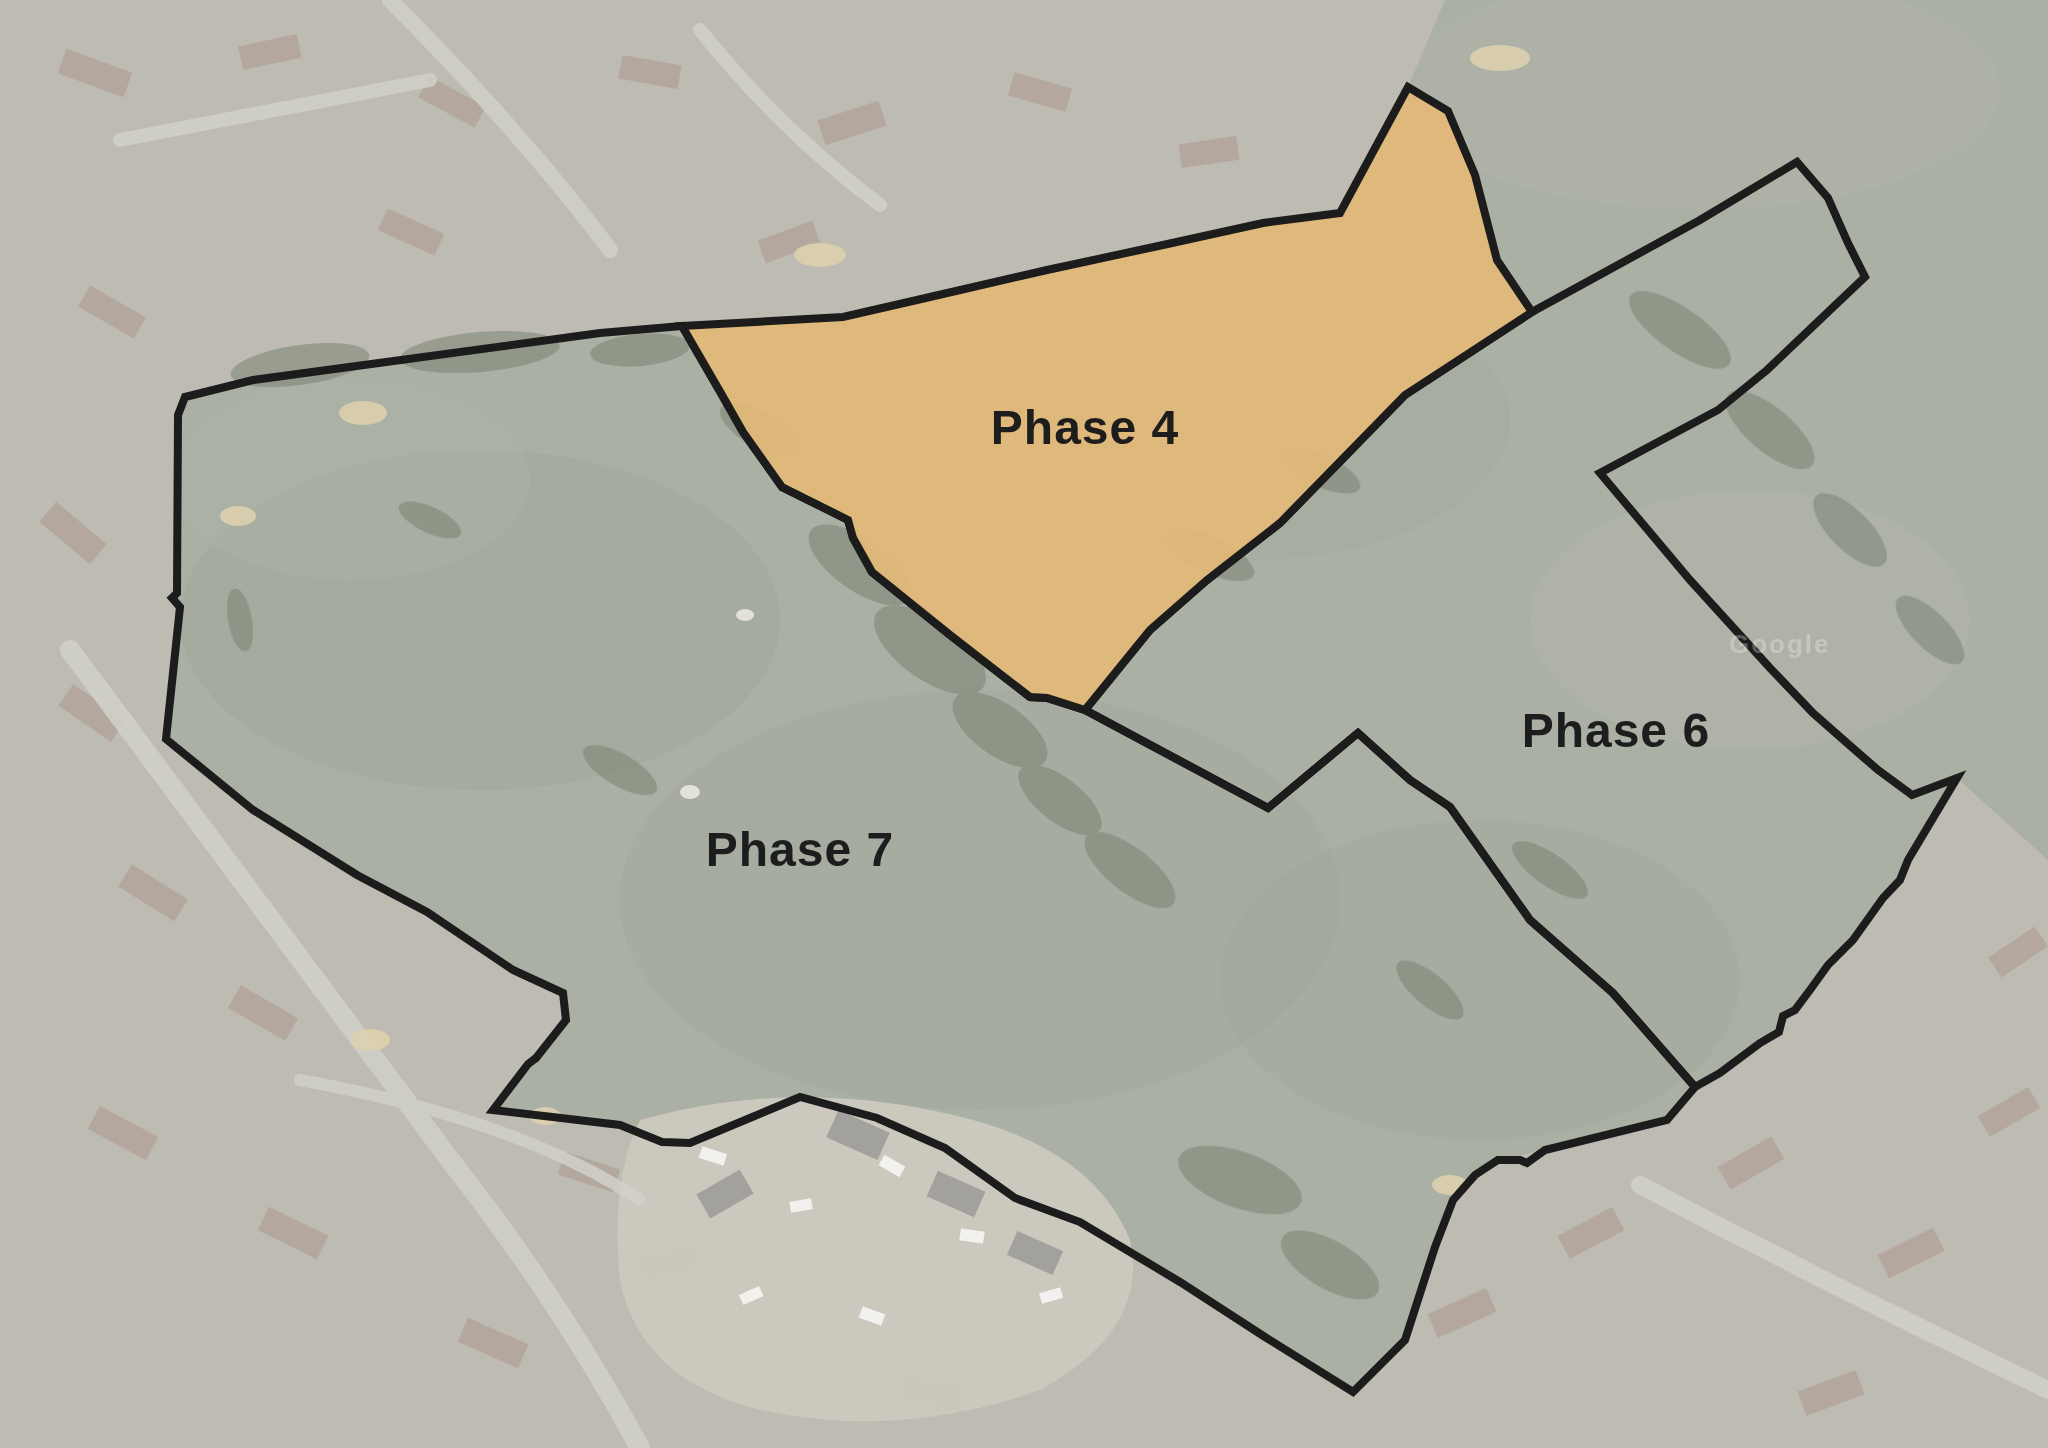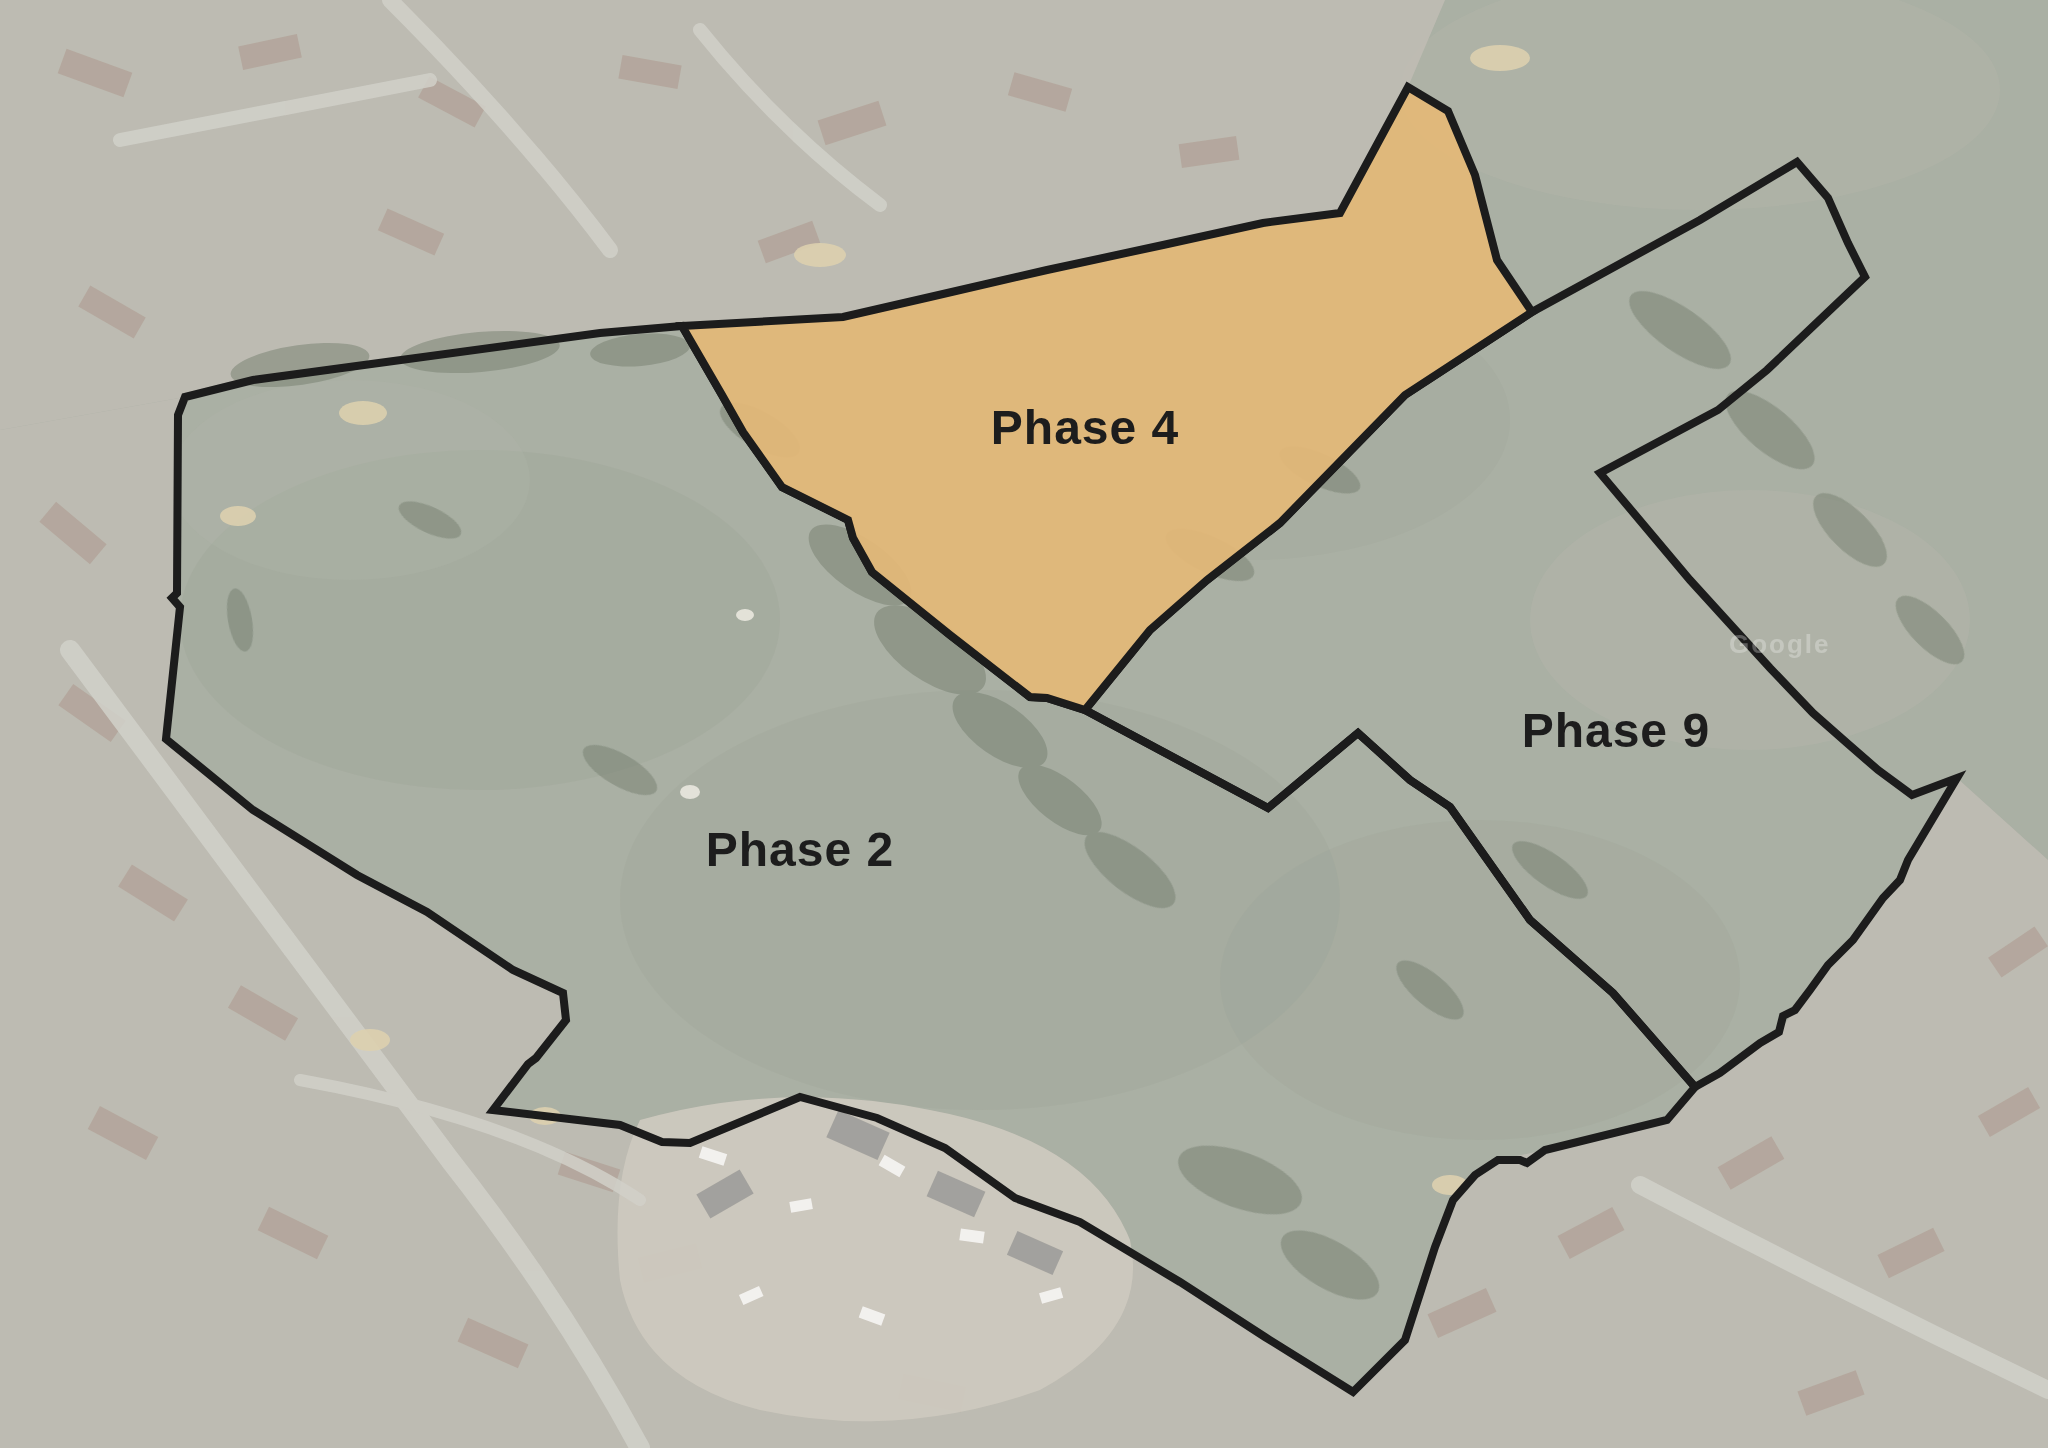--- a/index.html
+++ b/index.html
@@ -138,17 +138,17 @@
 
     <polygon class="outline" stroke-linejoin="miter" stroke-miterlimit="6" points="185,397 253,380 600,333 682,326 722,395 743,432 777,480 782,487 848,520 853,538 872,572 950,635 1030,697 1047,698 1085,710 1268,808 1358,733 1410,780 1450,807 1530,920 1613,993 1695,1087 1667,1120 1545,1150 1527,1163 1520,1160 1498,1160 1475,1175 1453,1200 1435,1247 1405,1340 1353,1392 1265,1337 1180,1282 1080,1222 1015,1198 945,1148 877,1118 800,1097 690,1143 662,1142 620,1125 493,1110 528,1064 536,1058 566,1020 563,993 513,970 427,912 357,875 253,810 166,739 168,720 180,607 172,598 177,593 178,415" stroke="#1c1c1c" stroke-width="8" fill="none"></polygon>
 
     <polygon class="outline" stroke-linejoin="miter" stroke-miterlimit="6" points="1085,710 1150,630 1207,580 1280,523 1405,395 1532,312 1700,220 1797,162 1828,198 1848,243 1865,277 1767,370 1718,410 1600,473 1690,580 1770,668 1813,713 1847,743 1878,770 1912,795 1957,778 1908,860 1900,880 1883,898 1853,940 1828,965 1810,990 1795,1010 1783,1016 1779,1032 1760,1043 1720,1073 1695,1087 1613,993 1530,920 1450,807 1410,780 1358,733 1268,808" stroke="#1c1c1c" stroke-width="8" fill="none"></polygon>
 
     <polygon stroke-linejoin="miter" stroke-miterlimit="6" points="682,326 843,317 930,297 1047,270 1163,245 1263,223 1340,213 1408,87 1448,111 1475,175 1497,260 1532,312 1405,395 1280,523 1207,580 1150,630 1085,710 1047,698 1030,697 950,635 872,572 853,538 848,520 782,487 777,480 743,432 722,395" stroke="#1c1c1c" stroke-width="8" fill="#e4b877" fill-opacity="0.92"></polygon>
   </svg>
 
   <div class="watermark">Google</div>
 
-  <div class="phase-label label-phase1">Phase 2</div>
-  <div class="phase-label label-phase2">Phase 9</div>
+  <div class="phase-label label-phase1">Phase 7</div>
+  <div class="phase-label label-phase2">Phase 6</div>
   <div class="phase-label label-phase3">Phase 4</div>
 
 </div>
 
 </body></html>

